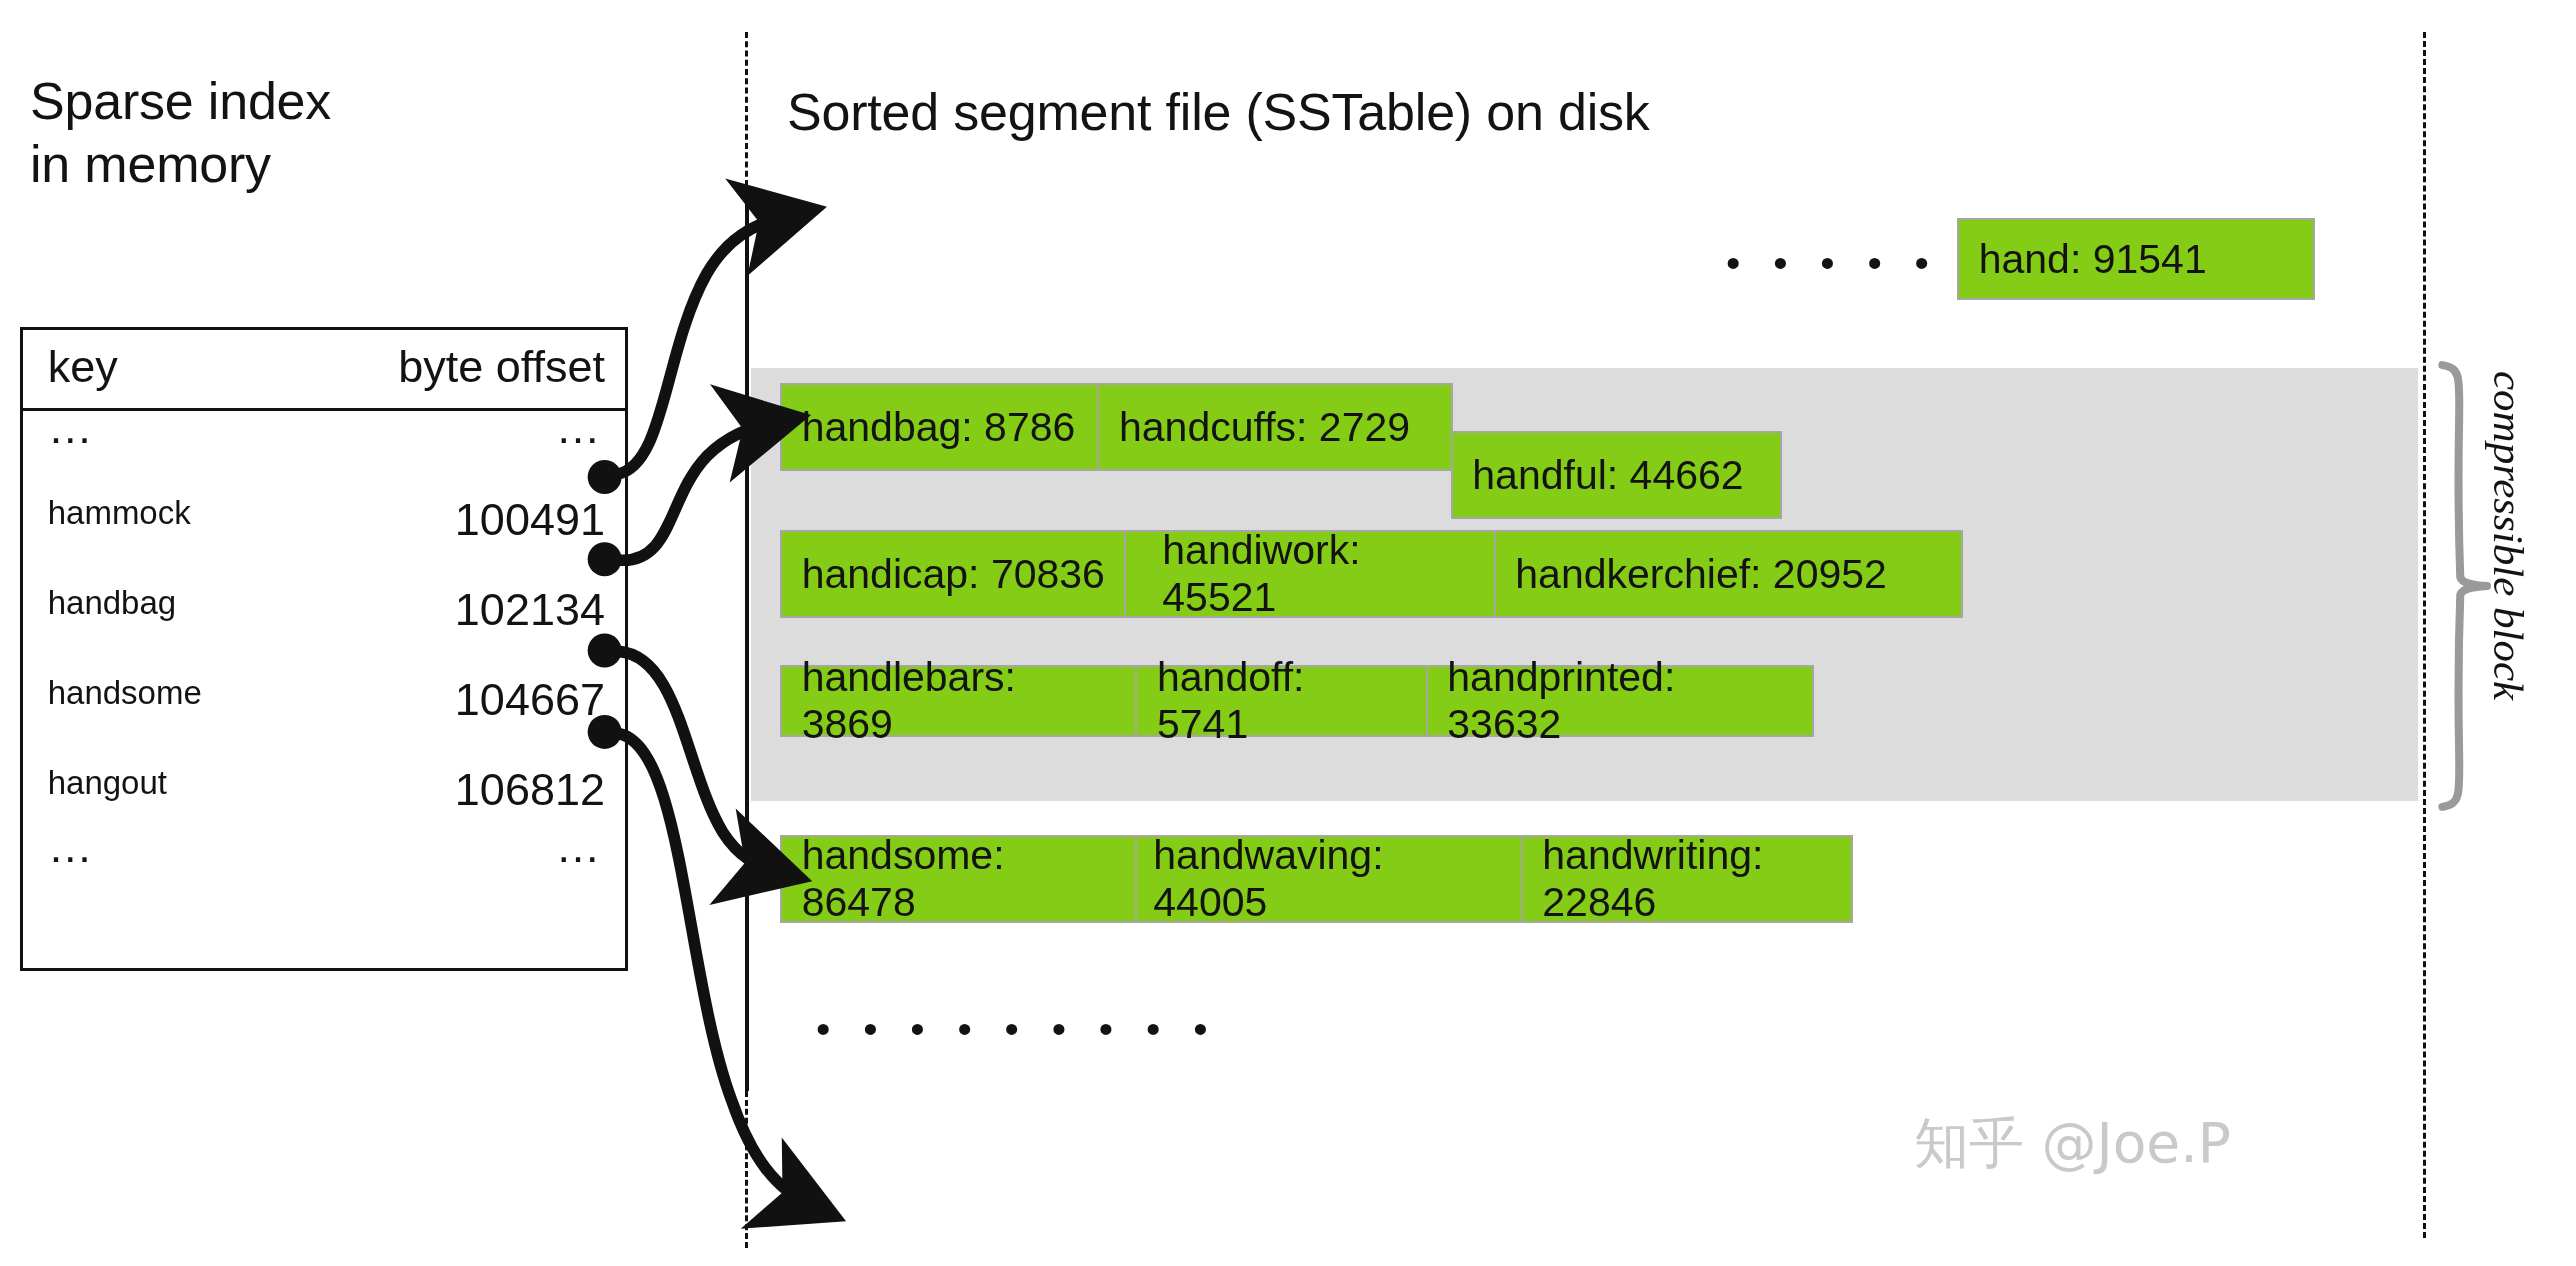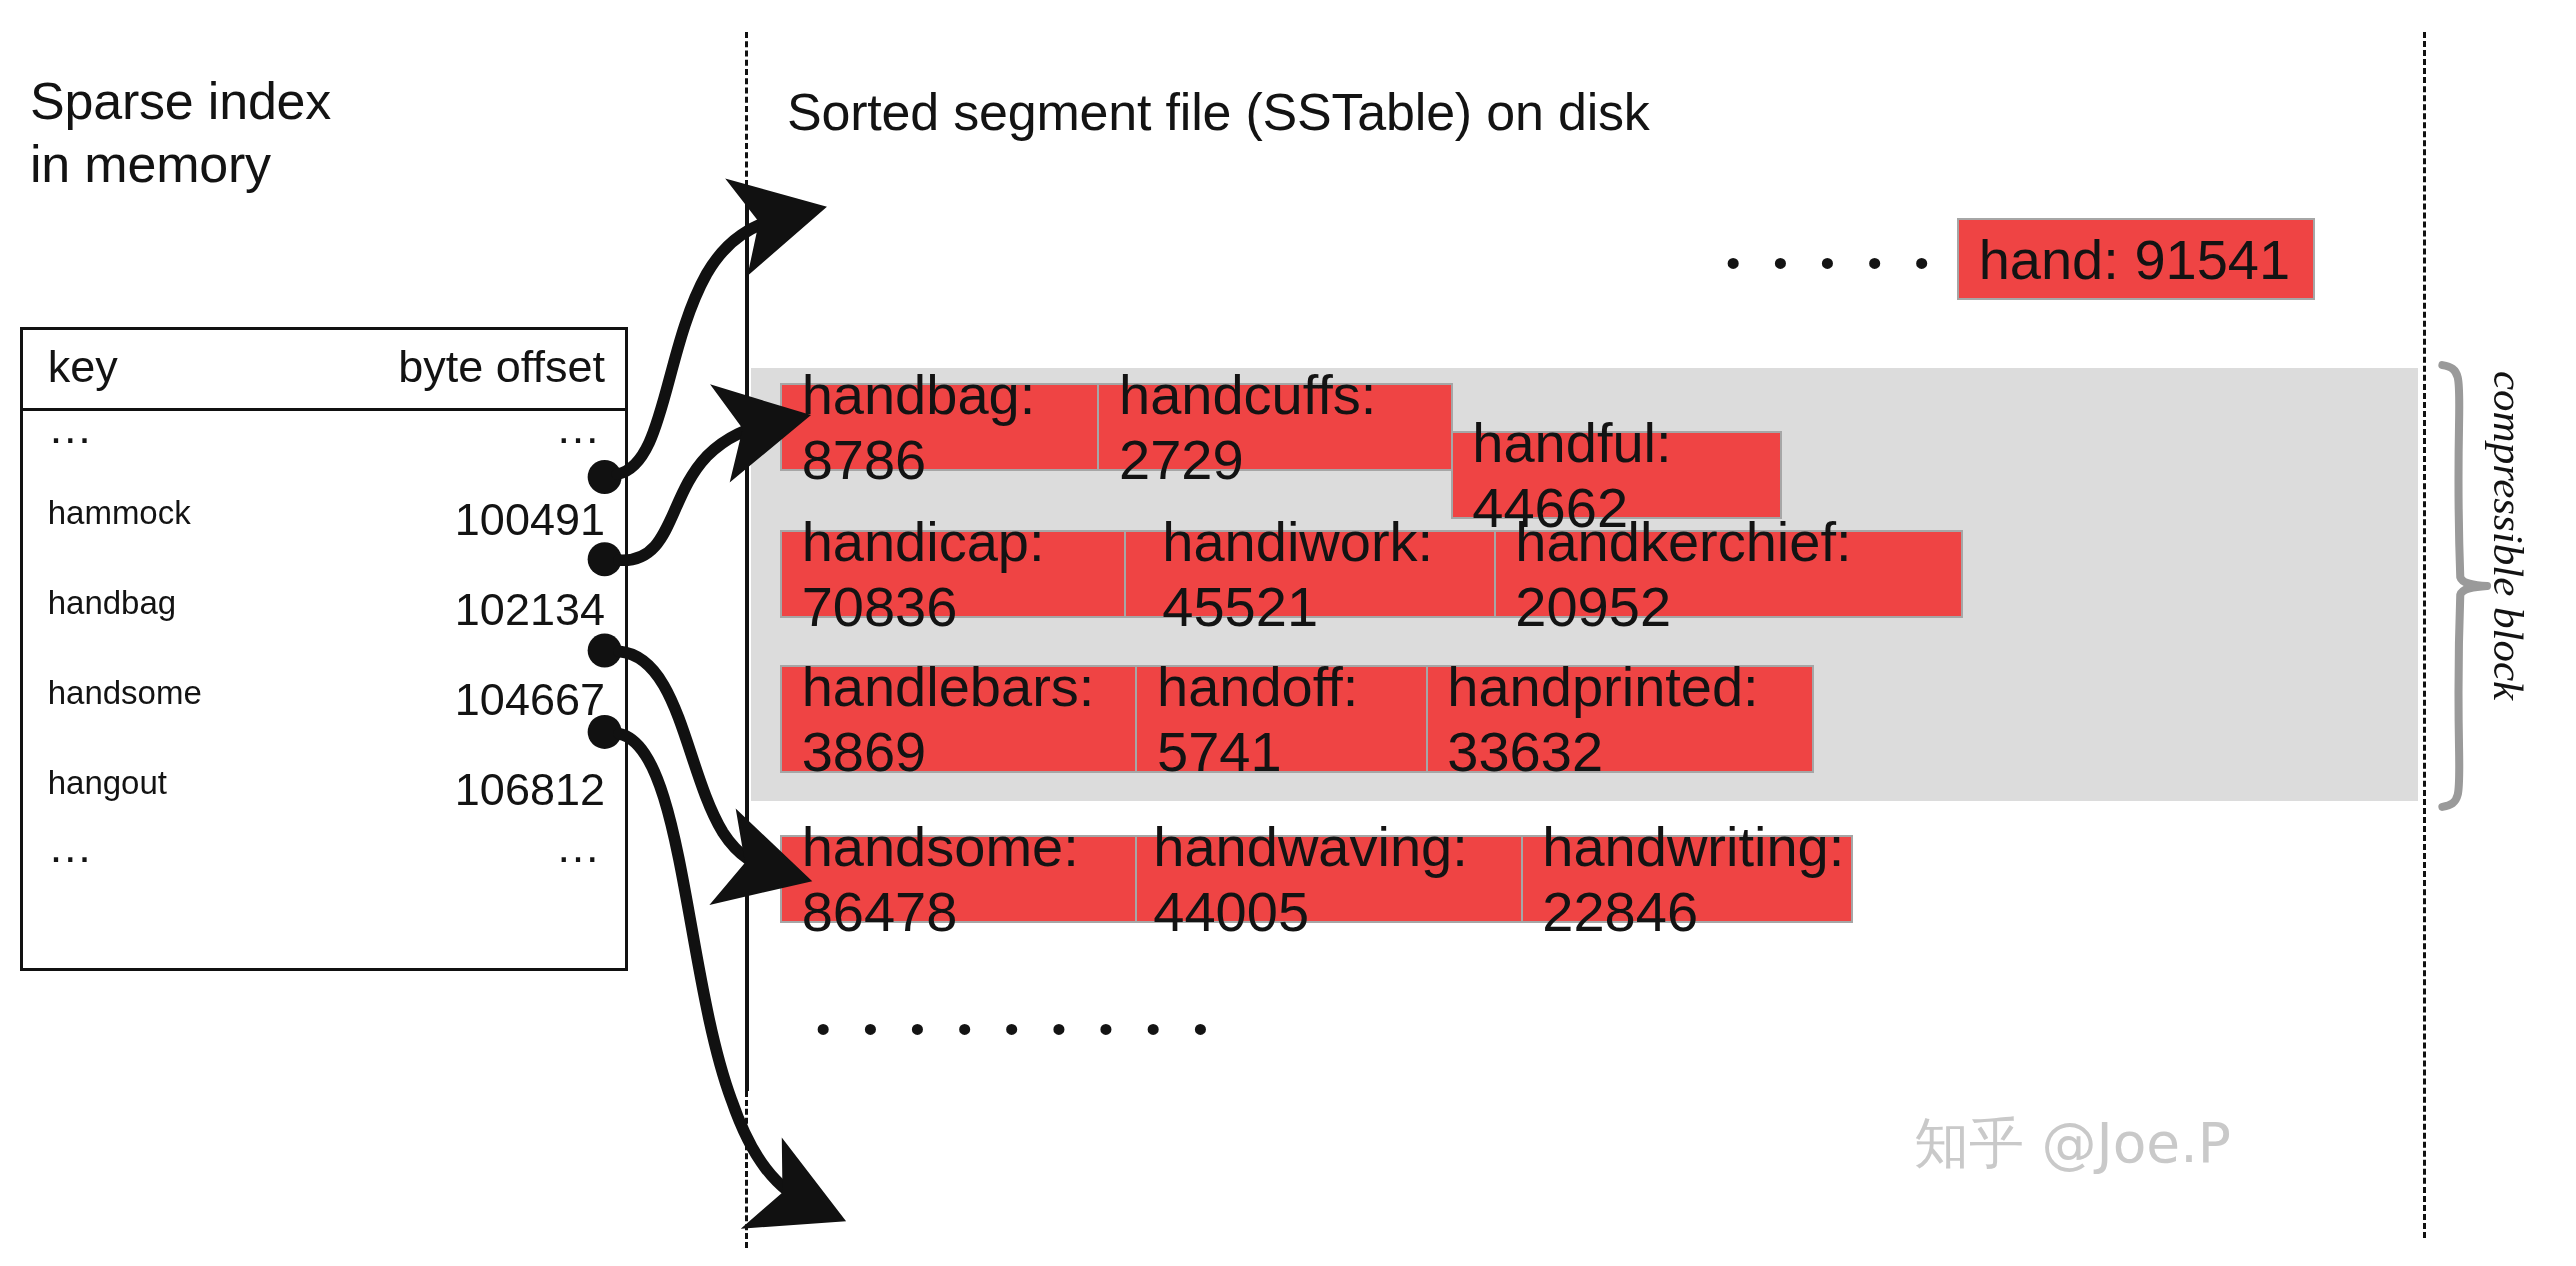--- a/index.html
+++ b/index.html
@@ -101,24 +101,24 @@
     background: #dcdcdc;
   }
 
   
   .entry-row {
     position: absolute;
     display: flex;
     align-items: stretch;
   }
   .entry-box {
-    background: #ef4444;
+    background: #84cc16;
     border: 2.7px solid #a6a6a6;
     box-sizing: border-box;
-    font-size: 56px;
+    font-size: 41px;
     color: #131313;
     display: flex;
     align-items: center;
     padding: 0 19.7px;
     height: 100%;
     margin-left: -2.7px;
   }
   .entry-box:first-child { margin-left: 0; }
 
   
@@ -244,21 +244,21 @@
     <div class="entry-box" style="width:356px;">handcuffs: 2729</div>
     <div class="entry-box" style="width:331px;margin-top:48px;">handful: 44662</div>
   </div>
 
   <div class="entry-row" style="left:780px; top:530px; height:88px;">
     <div class="entry-box" style="width:347px;">handicap: 70836</div>
     <div class="entry-box" style="width:372px;padding-left:36px;">handiwork: 45521</div>
     <div class="entry-box" style="width:469px;">handkerchief: 20952</div>
   </div>
 
-  <div class="entry-row" style="left:780px; top:665px; height:108px;">
+  <div class="entry-row" style="left:780px; top:665px; height:72px;">
     <div class="entry-box" style="width:358px;">handlebars: 3869</div>
     <div class="entry-box" style="width:293px;">handoff: 5741</div>
     <div class="entry-box" style="width:388px;">handprinted: 33632</div>
   </div>
 
   <div class="entry-row" style="left:780px; top:835px; height:88px;">
     <div class="entry-box" style="width:358px;">handsome: 86478</div>
     <div class="entry-box" style="width:388px;padding-left:16px;">handwaving: 44005</div>
     <div class="entry-box" style="width:332px;">handwriting: 22846</div>
   </div>

